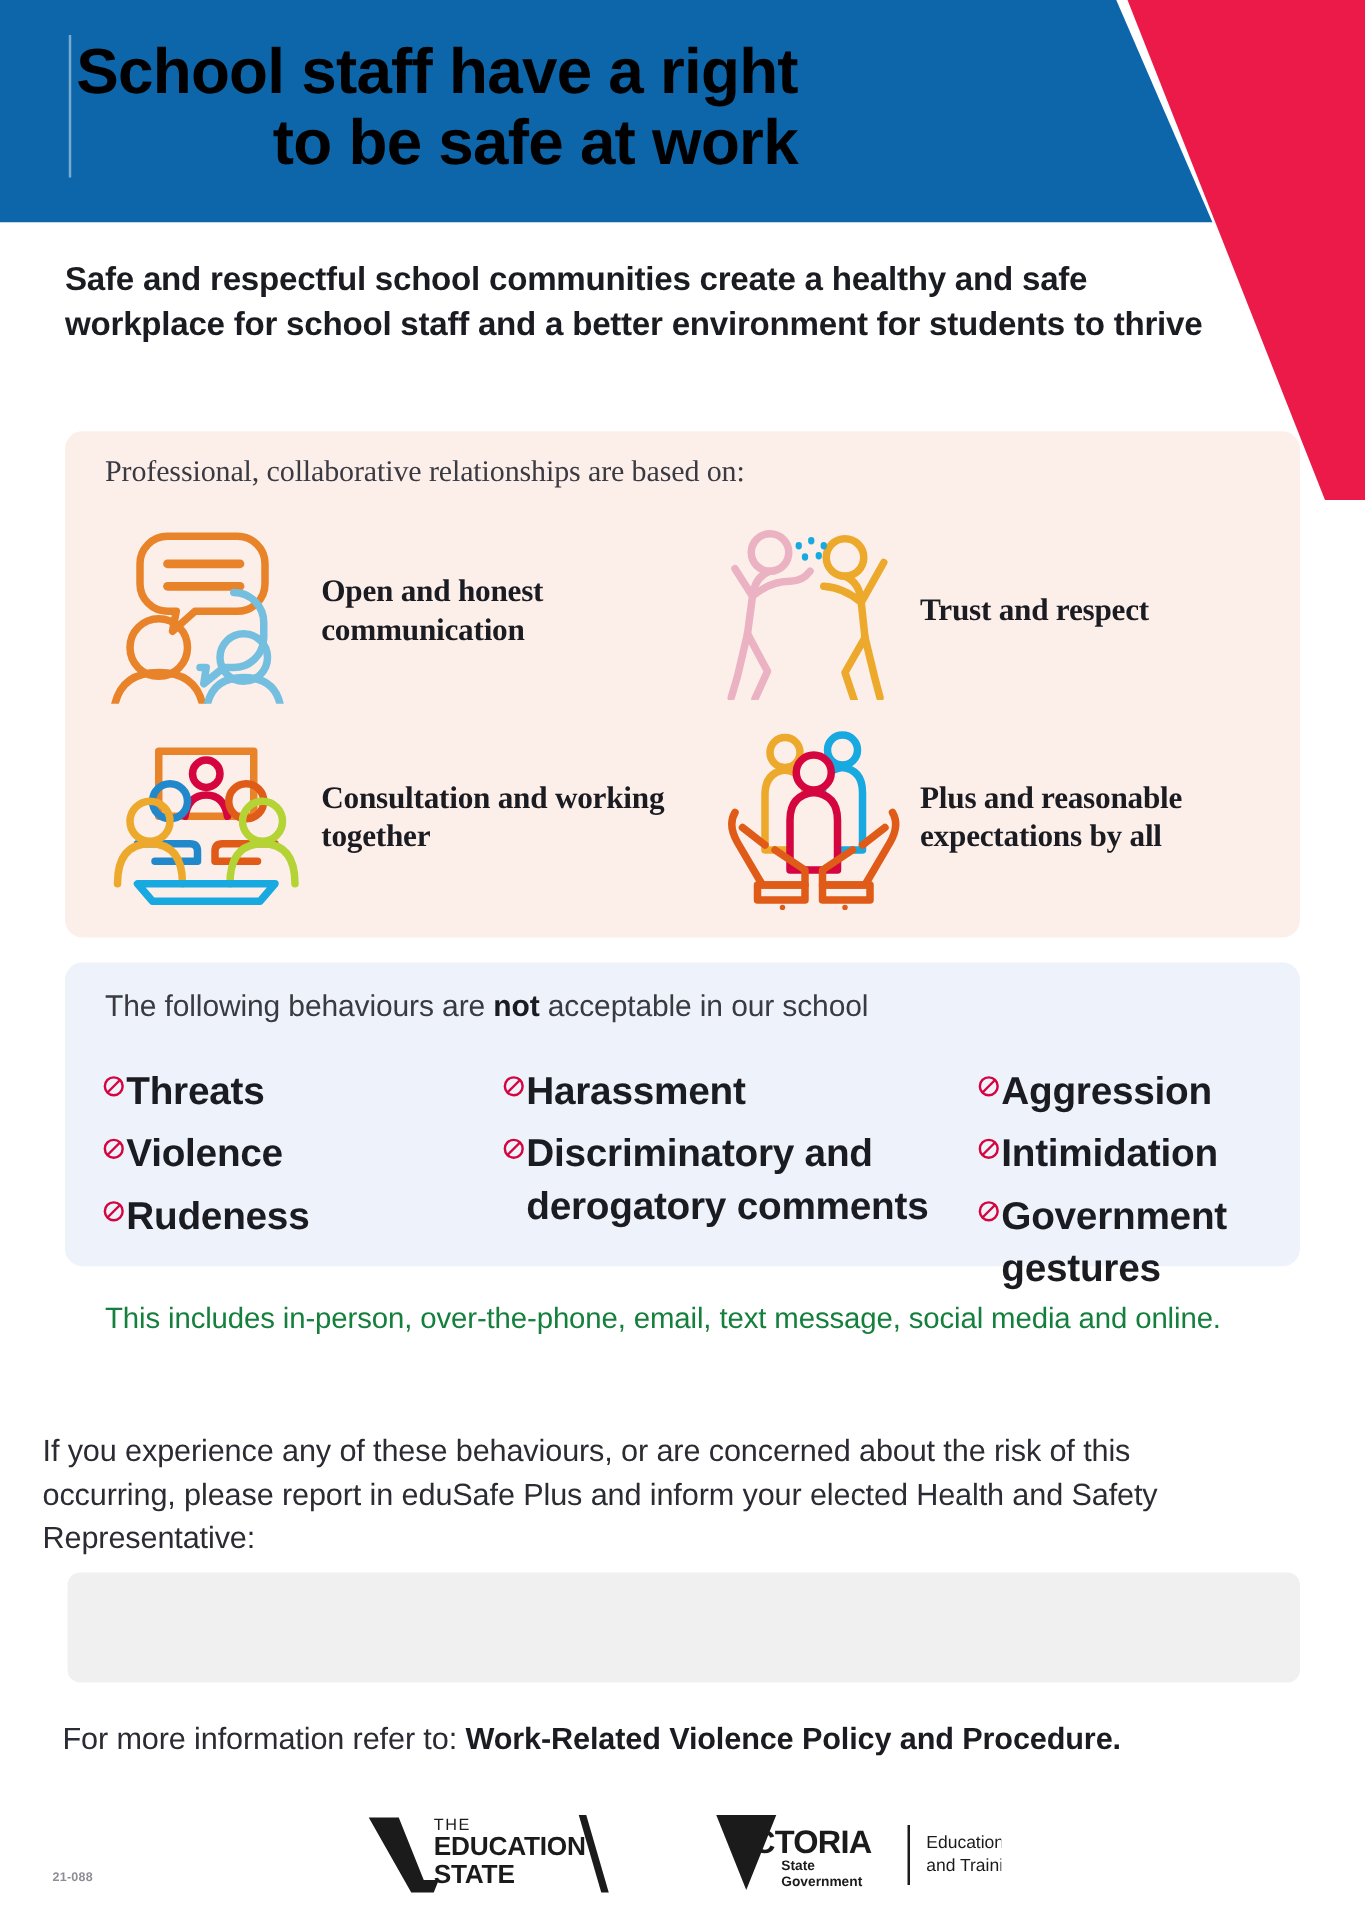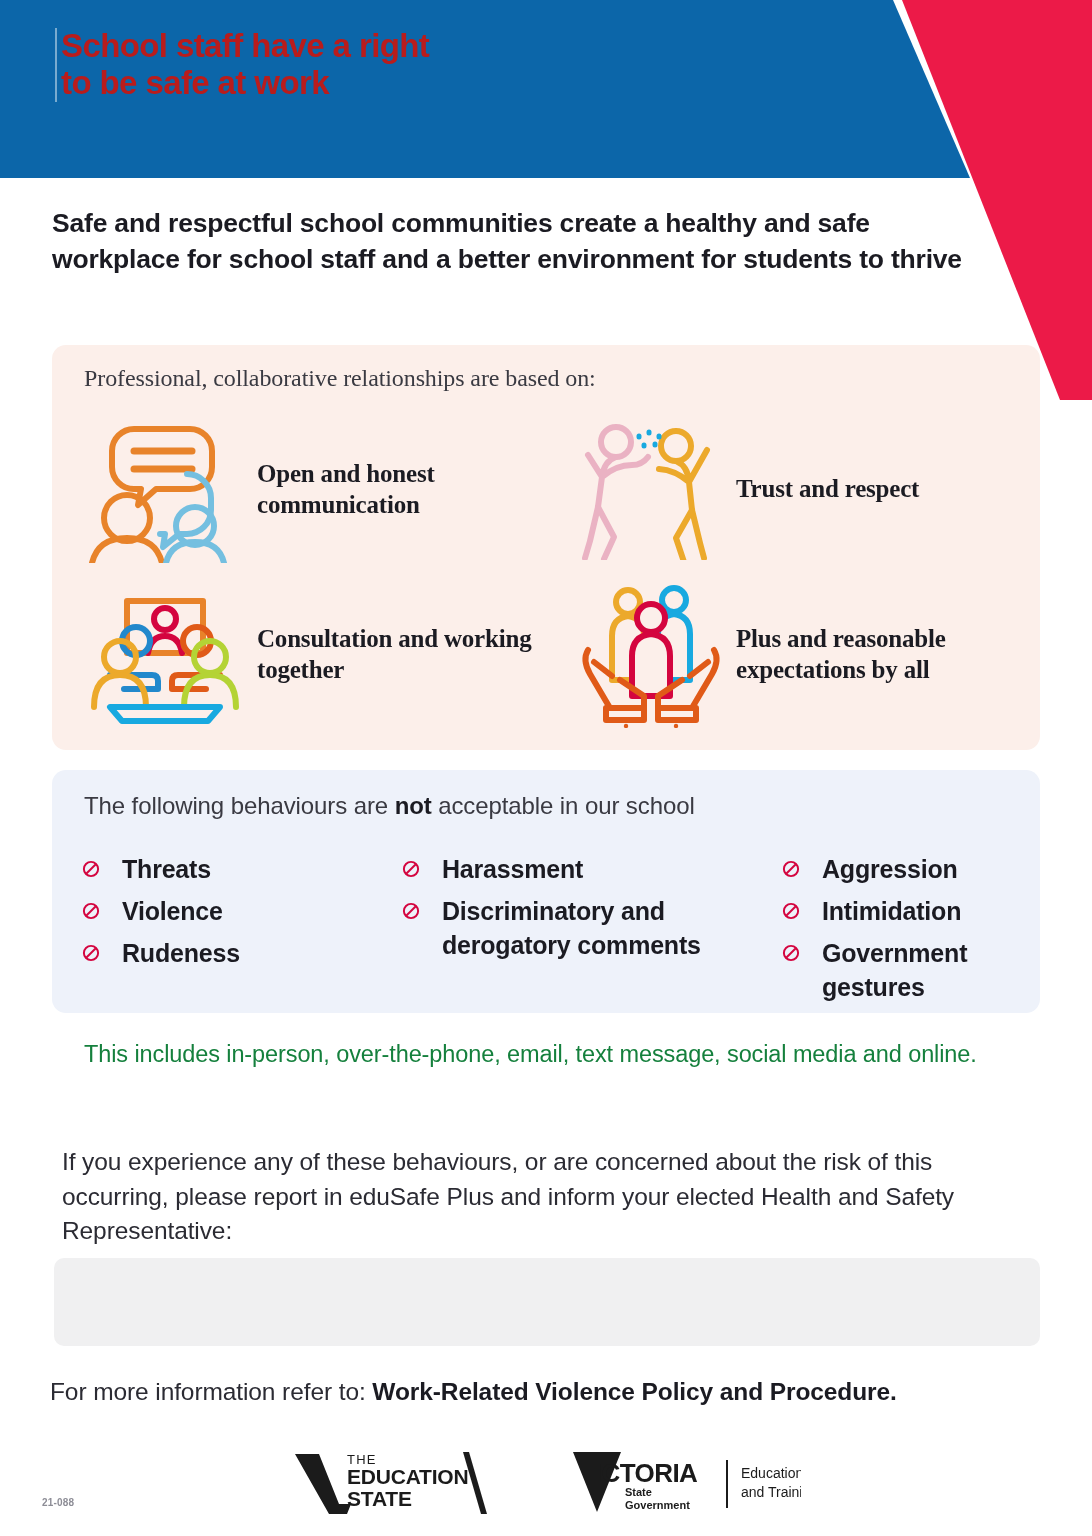--- a/index.html
+++ b/index.html
@@ -37,28 +37,29 @@
     height: 178px;
     z-index: 2;
     pointer-events: none;
   }
 
   .header-title {
     position: absolute;
     top: 28px;
     left: 55px;
     z-index: 3;
-    color: #b91c1c;
-    font-size: 33px;
+    color: #000000;
+    font-size: 51px;
     font-weight: 700;
     line-height: 1.12;
     letter-spacing: -0.6px;
     white-space: pre-line;
     border-left: 2px solid rgba(255,255,255,0.45);
     padding-left: 4px;
+    text-align: right;
   }
 
   
   .subtitle {
     position: absolute;
     top: 205px;
     left: 52px;
     width: 950px;
     z-index: 3;
     color: #1b1b22;
@@ -157,22 +158,22 @@
     width: 940px;
     display: grid;
     grid-template-columns: 320px 380px 240px;
   }
 
   .ban-list { display: flex; flex-direction: column; gap: 8px; }
 
   .ban-item {
     display: flex;
     align-items: flex-start;
-    gap: 22px;
-    font-size: 25px;
+    gap: 1px;
+    font-size: 31px;
     font-weight: 700;
     color: #1b1b22;
     line-height: 1.36;
     letter-spacing: -0.2px;
   }
 
   .ban-icon {
     flex: 0 0 auto;
     width: 18px;
     height: 18px;
@@ -188,21 +189,21 @@
     font-weight: 400;
     color: #15803d;
     line-height: 1.38;
     letter-spacing: -0.1px;
   }
 
   
   .report-text {
     position: absolute;
     top: 1145px;
-    left: 62px;
+    left: 34px;
     width: 950px;
     z-index: 3;
     font-size: 24.5px;
     font-weight: 400;
     color: #2b2b33;
     line-height: 1.41;
     letter-spacing: -0.1px;
   }
 
   .name-box {

